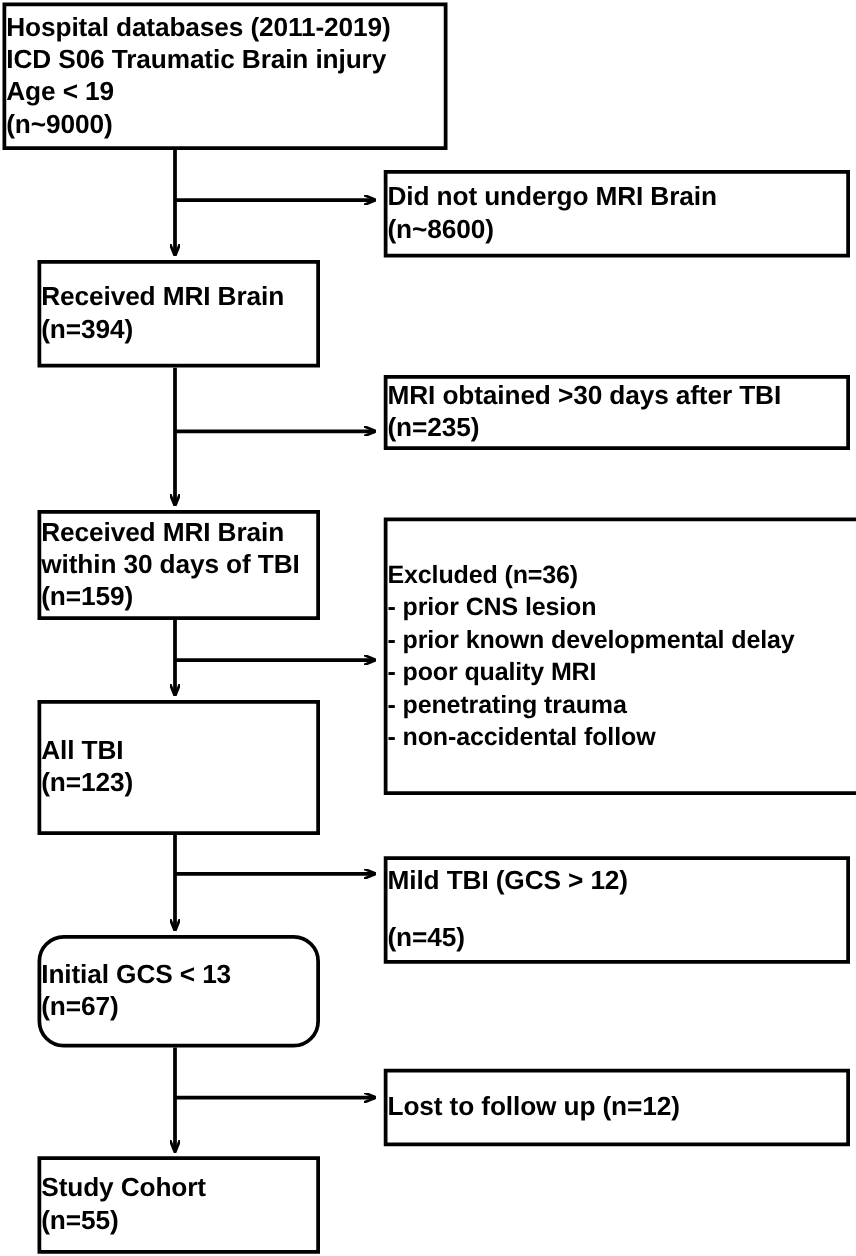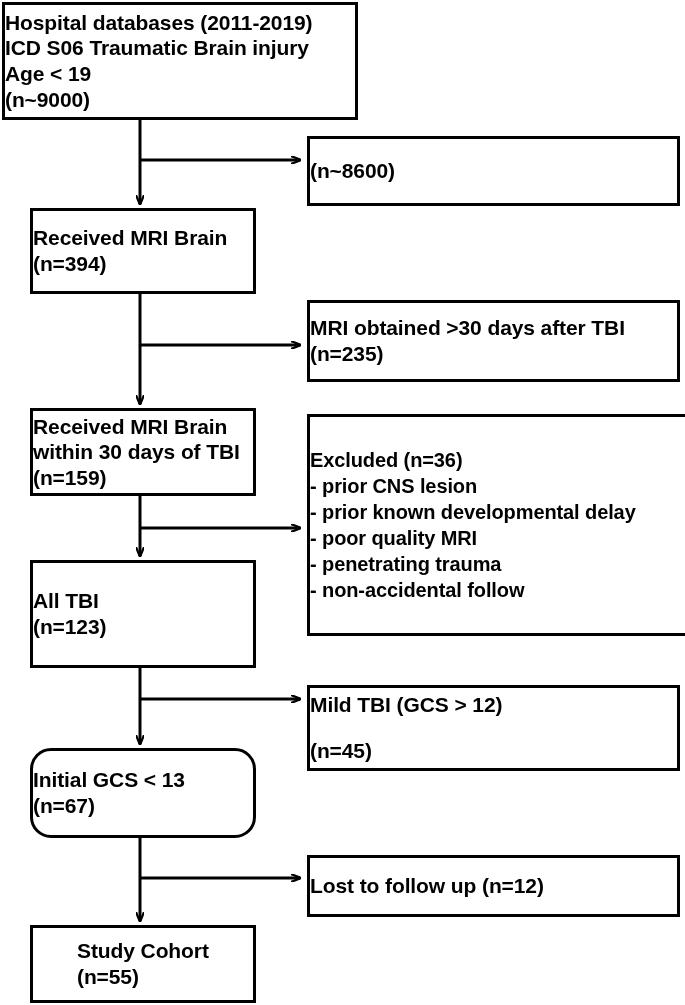--- a/index.html
+++ b/index.html
@@ -43,24 +43,24 @@
     display: block;
     white-space: nowrap;
   }
   
   #node-source      { left: 2px;   top: 2px;   width: 356px; height: 118px; }
   
   #node-received-mri        { left: 30px; top: 208px; width: 226px; height: 86px; }
   #node-received-mri-30days { left: 30px; top: 408px; width: 226px; height: 88px; }
   #node-all-tbi             { left: 30px; top: 560px; width: 226px; height: 108px; }
   #node-initial-gcs         { left: 30px; top: 748px; width: 226px; height: 90px; border-radius: 21px; }
-  #node-study-cohort        { left: 30px; top: 925px; width: 226px; height: 78px; padding-left: 44px; }
+  #node-study-cohort        { left: 30px; top: 925px; width: 226px; height: 78px; }
   
   #node-no-mri        { left: 307px; top: 136px; width: 373px; height: 70px; }
-  #node-mri-late      { left: 307px; top: 300px; width: 373px; height: 82px; }
+  #node-mri-late      { left: 307px; top: 300px; width: 373px; height: 60px; }
   #node-excluded      { left: 307px; top: 414px; width: 436px; height: 222px; }
   #node-mild-tbi      { left: 307px; top: 685px; width: 373px; height: 86px; gap: 20px; }
   #node-lost-followup { left: 307px; top: 855px; width: 373px; height: 62px; }
 
   #node-excluded { font-size: 20px; line-height: 1.30; }
   #node-lost-followup { font-size: 21px; }
 </style>
 </head>
 <body>
 
@@ -90,20 +90,21 @@
   </svg>
 
   <div class="node" id="node-source">
     <span class="ln">Hospital databases (2011-2019)</span>
     <span class="ln">ICD S06 Traumatic Brain injury</span>
     <span class="ln">Age &lt; 19</span>
     <span class="ln">(n~9000)</span>
   </div>
 
   <div class="node" id="node-no-mri">
+    <span class="ln">Did not undergo MRI Brain</span>
     <span class="ln">(n~8600)</span>
   </div>
 
   <div class="node" id="node-received-mri">
     <span class="ln">Received MRI Brain</span>
     <span class="ln">(n=394)</span>
   </div>
 
   <div class="node" id="node-mri-late">
     <span class="ln">MRI obtained &gt;30 days after TBI</span>

